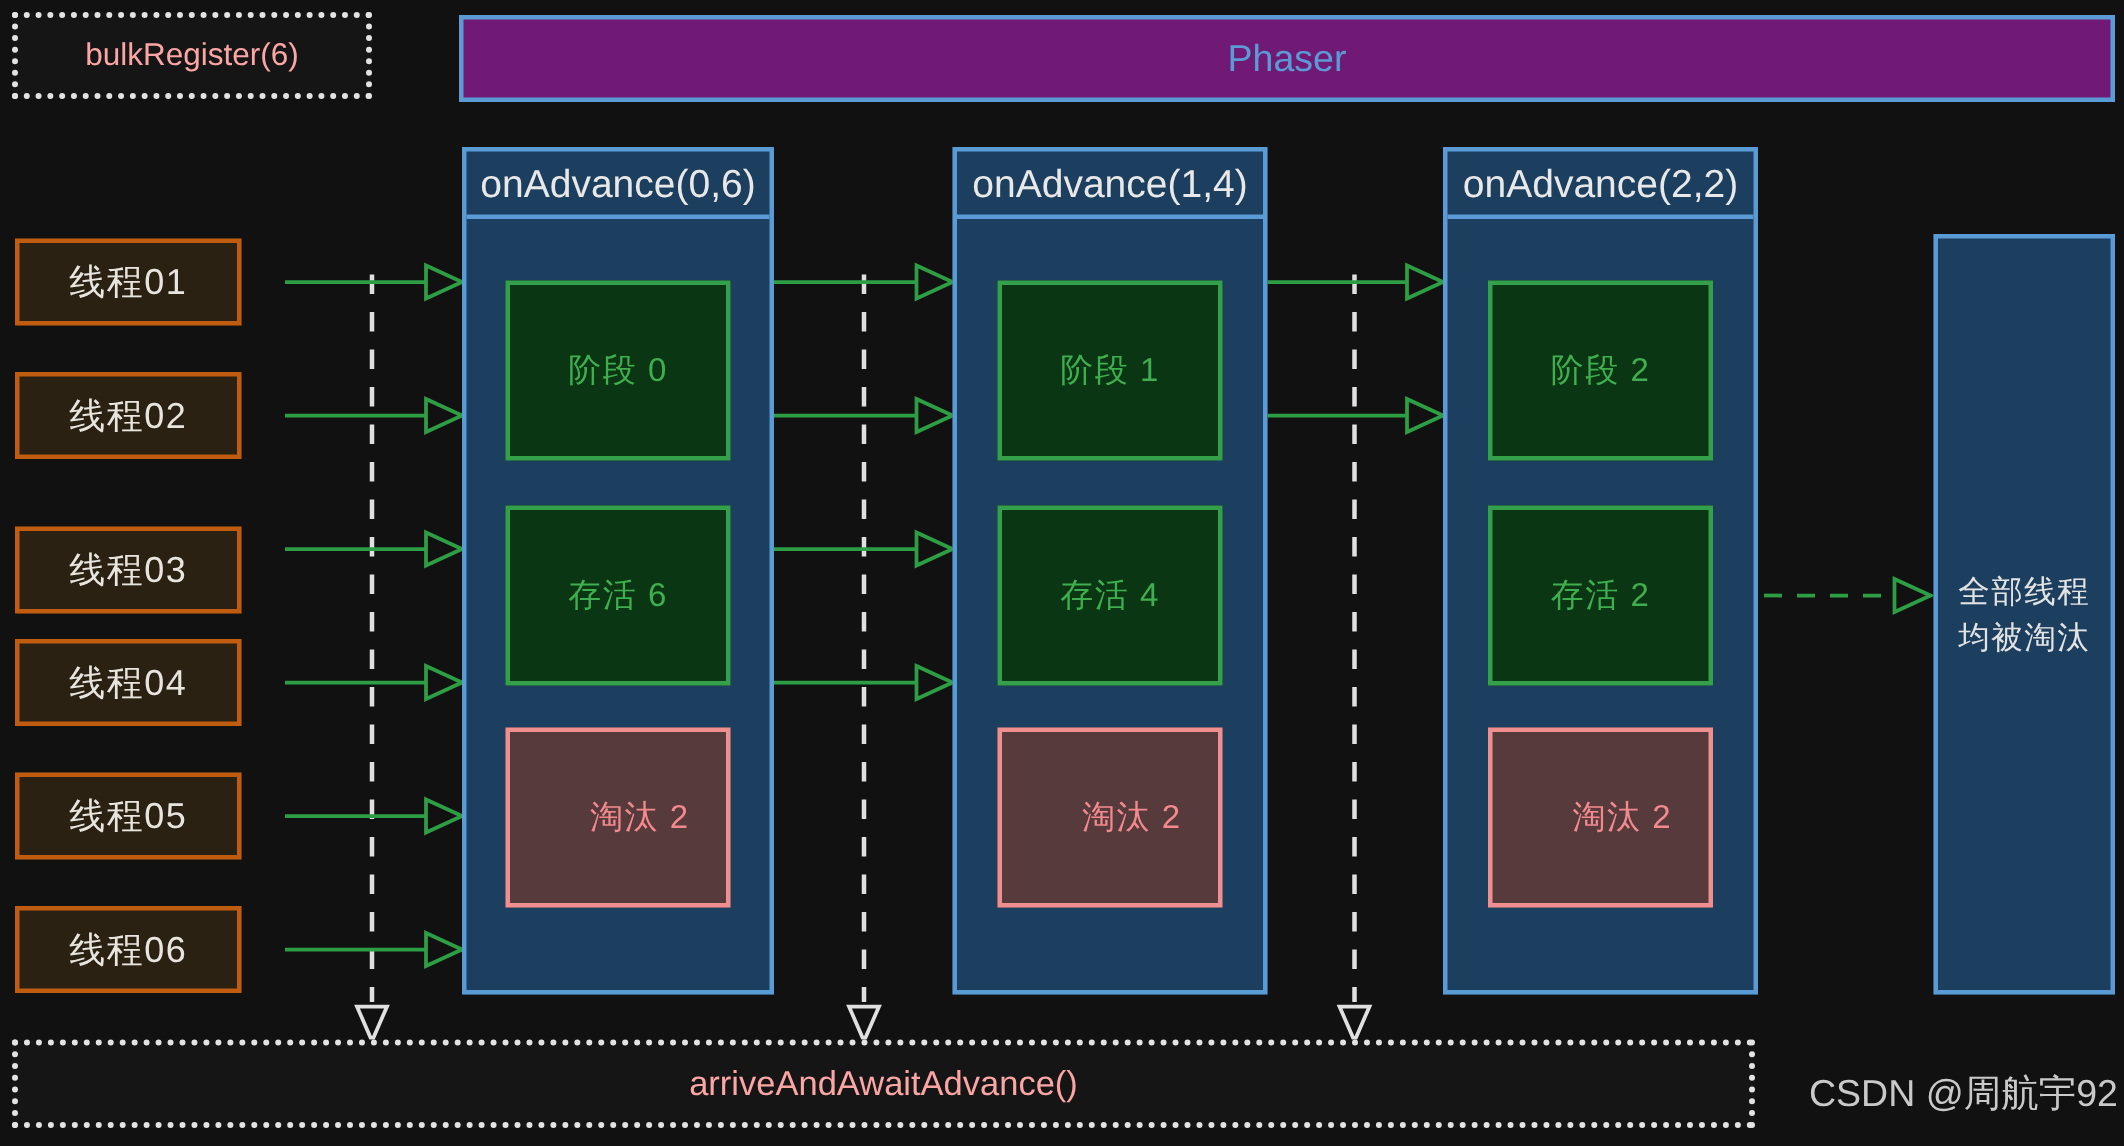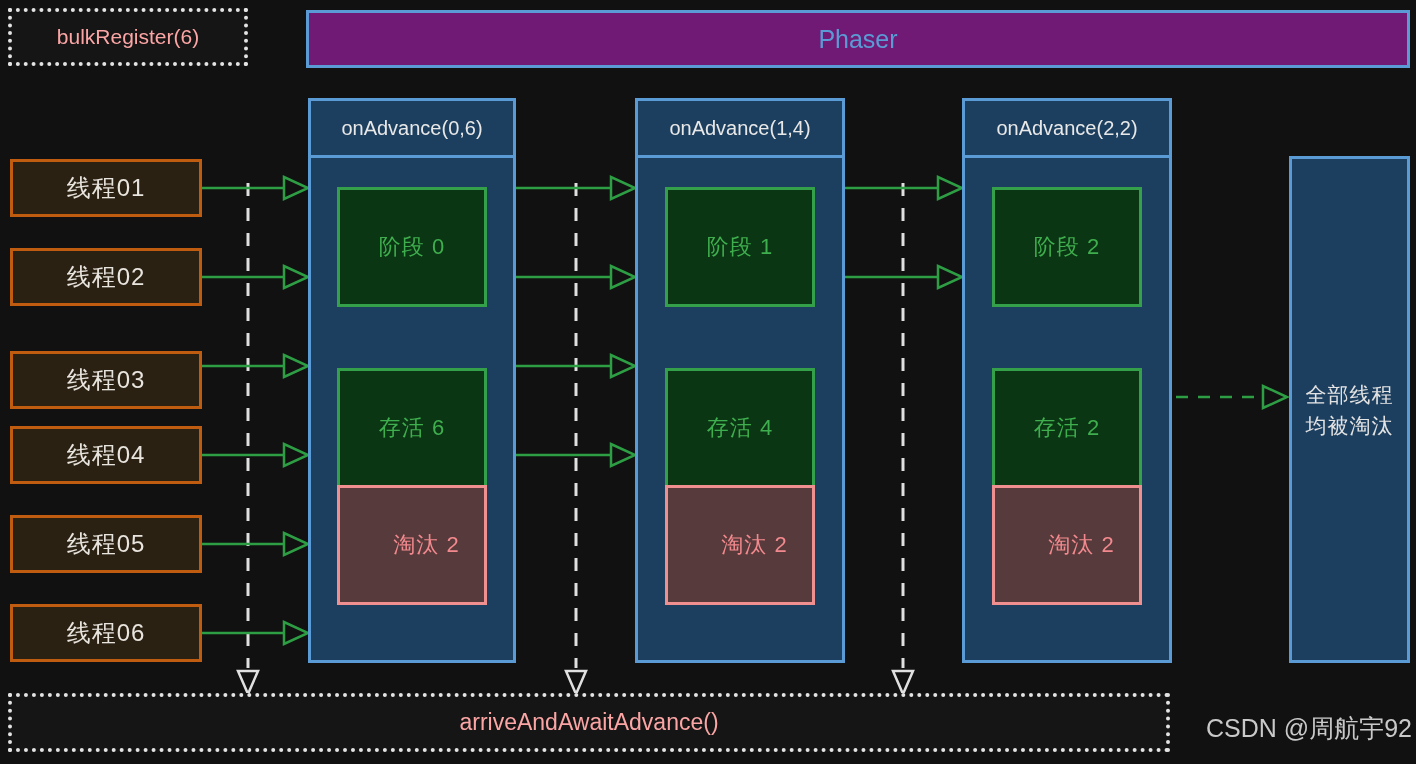--- a/index.html
+++ b/index.html
@@ -16,46 +16,46 @@
   }
   .bulk-register { left:8px; top:8px; width:240px; height:58px; font-size:21px; }
   .await-box { left:8px; top:693px; width:1162px; height:59px; font-size:23px; }
   .phaser-box {
     position:absolute; left:306px; top:10px; width:1104px; height:58px;
     background:#701a75; border:3px solid #5b9bd5;
     display:flex; align-items:center; justify-content:center;
     color:#5b9bd5; font-size:25px;
   }
   .thread {
-    position:absolute; left:10px; width:192px; height:58px;
+    position:absolute; left:10px; width:151px; height:58px;
     background:#2a2113; border:3px solid #c05c10;
     display:flex; align-items:center; justify-content:center;
     color:#e8e4de; font-size:24px; letter-spacing:1px;
   }
   .column {
     position:absolute; top:98px; height:565px;
     background:#1d3f5f; border:3px solid #5b9bd5;
   }
   .col-1 { left:308px; width:208px; }
   .col-2 { left:635px; width:210px; }
   .col-3 { left:962px; width:210px; }
   .column-header {
-    height:57px; border-bottom:3px solid #5b9bd5;
-    display:flex; align-items:center; justify-content:center;
-    color:#e8e8e8; font-size:20px;
+    height:45px; border-bottom:3px solid #5b9bd5;
+    display:flex; align-items:center; justify-content:center;
+    color:#e8e8e8; font-size:26px;
   }
   .inner-box {
     position:absolute; width:150px; height:120px;
     display:flex; align-items:center; justify-content:center;
     font-size:22px; letter-spacing:1px;
   }
   .green-box { background:#0a3613; border:3px solid #34a049; color:#3fae4e; }
   .red-box   { background:#573a3b; border:3px solid #ef8f8f; color:#f2898e; }
   .x-1 { left:337px; } .x-2 { left:665px; } .x-3 { left:992px; }
-  .row-stage { top:187px;align-items:center; } .row-alive { top:337px;margin-top:31px; } .row-elim { top:485px;padding-left:29px; }
+  .row-stage { top:187px;align-items:center; } .row-alive { top:337px; } .row-elim { top:485px;padding-left:29px; }
   .result-box {
     position:absolute; left:1289px; top:156px; width:121px; height:507px;
     background:#1d3f5f; border:3px solid #5b9bd5;
     display:flex; flex-direction:column; align-items:center; justify-content:center;
     color:#e3e3e3; font-size:21px; line-height:31px; letter-spacing:1px;
   }
   .watermark {
     position:absolute; left:1186px; top:712px; width:226px;
     color:#c9c9c9; font-size:25px; text-align:right; white-space:nowrap;
   }

